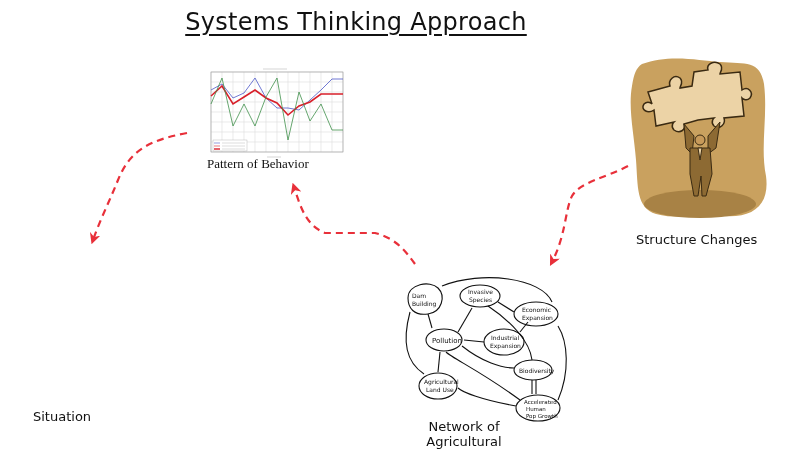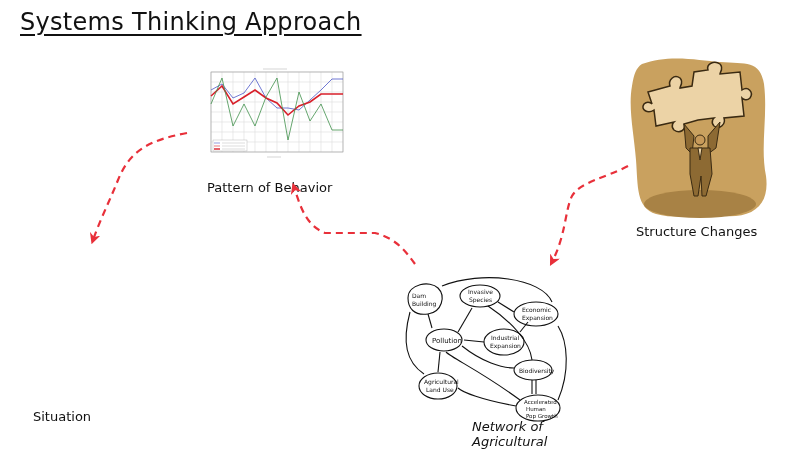--- a/index.html
+++ b/index.html
@@ -1,17 +1,17 @@
 <!DOCTYPE html>
 <html><head>
 <meta charset="utf-8">
 <style>
   html, body { margin:0; padding:0; background:#ffffff; }
   body { width:800px; height:460px; position:relative; overflow:hidden; font-family:"DejaVu Sans", sans-serif; color:#111; }
-  .title { position:absolute; left:0; width:712px; top:8px; font-size:24px; text-decoration:underline; text-underline-offset:4px; letter-spacing:0.3px;margin-left:20px; }
+  .title { position:absolute; left:0; width:712px; top:8px; text-align:center; font-size:24px; text-decoration:underline; text-underline-offset:4px; letter-spacing:0.3px; }
   .label { position:absolute; font-size:13px; color:#111; white-space:nowrap; }
   .chart-box { position:absolute; left:203px; top:67px; width:143px; height:93px; }
   .puzzle-box { position:absolute; left:628px; top:56px; width:140px; height:164px; }
   .network-box { position:absolute; left:402px; top:272px; width:172px; height:150px; }
   svg { display:block; }
   .arrows { position:absolute; left:0; top:0; width:800px; height:460px; pointer-events:none; }
 </style>
 </head>
 <body>
 
@@ -56,37 +56,37 @@
       <line x1="11" y1="79" x2="17" y2="79" stroke="#d81f2a" stroke-width="0.6"></line>
       <line x1="11" y1="82" x2="17" y2="82" stroke="#d81f2a" stroke-width="1.4"></line>
       <line x1="19" y1="76" x2="42" y2="76" stroke="#bbb" stroke-width="0.5"></line>
       <line x1="19" y1="79" x2="42" y2="79" stroke="#bbb" stroke-width="0.5"></line>
       <line x1="19" y1="82" x2="42" y2="82" stroke="#bbb" stroke-width="0.5"></line>
     </g>
     <line x1="60" y1="2" x2="84" y2="2" stroke="#bbb" stroke-width="0.6"></line>
     <line x1="64" y1="90" x2="78" y2="90" stroke="#bbb" stroke-width="0.6"></line>
   </svg>
 </div>
-<div class="label" style="left:207px; top:180px;">Pattern of Behavior</div>
+<div class="label" style="left:207px; top:156px;font-family:Liberation Serif, serif;">Pattern of Behavior</div>
 
 <div class="puzzle-box">
   <svg width="140" height="164" viewBox="0 0 140 164">
     <path d="M14,8 C40,-2 70,4 92,6 C118,8 132,4 136,28 C140,60 132,90 138,120 C142,150 124,162 96,160 C70,158 50,164 28,158 C8,152 10,130 8,104 C6,78 0,52 4,30 C6,18 8,12 14,8 Z" fill="#c9a15f"></path>
     <ellipse cx="72" cy="148" rx="56" ry="14" fill="#a88245"></ellipse>
     <path d="M20,36 L42,30 C40,24 46,18 52,22 C56,26 52,30 52,32 L64,30 L66,16 L80,14 C78,8 86,4 92,8 C96,12 92,16 92,18 L112,16 L114,34 C120,30 126,36 122,42 C118,46 114,42 114,42 L116,60 L96,62 C98,68 92,74 86,70 C82,66 86,62 86,62 L70,64 L56,68 C58,74 52,78 46,74 C42,70 46,66 46,66 L28,70 L26,54 C20,58 12,54 16,48 C20,44 24,48 24,48 Z" fill="#ecd3a6" stroke="#3a2a12" stroke-width="1.5"></path>
     <g stroke="#3a2a12" stroke-width="1" fill="#8d6a33">
       <path d="M56,68 L58,92 L64,98 L66,80 Z"></path>
       <path d="M92,66 L88,92 L80,98 L80,80 Z"></path>
       <circle cx="72" cy="84" r="5" fill="#c79a5a"></circle>
       <path d="M62,92 L82,92 L84,118 L78,140 L74,140 L73,120 L70,140 L66,140 L62,118 Z"></path>
       <path d="M70,92 L72,104 L74,92 Z" fill="#ecd3a6"></path>
     </g>
   </svg>
 </div>
-<div class="label" style="left:636px; top:224px;">Structure Changes</div>
+<div class="label" style="left:636px; top:232px;">Structure Changes</div>
 
 <div class="network-box">
   <svg width="172" height="150" viewBox="0 0 172 150" fill="none" stroke="#111" stroke-width="1.1">
     <g>
       <path d="M6,26 C6,12 28,8 36,16 C44,24 40,40 26,42 C12,44 6,36 6,26 Z"></path>
       <text x="10" y="26" font-size="6" fill="#111" stroke="none" font-family="DejaVu Sans, sans-serif">Dam</text>
       <text x="10" y="34" font-size="6" fill="#111" stroke="none" font-family="DejaVu Sans, sans-serif">Building</text>
     </g>
     <g>
       <ellipse cx="78" cy="24" rx="20" ry="11"></ellipse>
@@ -134,21 +134,21 @@
       <path d="M130,108 L130,122"></path>
       <path d="M134,122 L134,108"></path>
       <path d="M114,134 C80,128 60,120 56,116"></path>
       <path d="M36,100 L38,80"></path>
       <path d="M8,40 C0,70 4,90 22,102"></path>
       <path d="M156,128 C168,100 166,70 156,54"></path>
       <path d="M118,128 C80,100 50,86 44,80"></path>
     </g>
   </svg>
 </div>
-<div class="label" style="left:472px; top:419px; width:80px;font-style:italic;">
+<div class="label" style="left:424px; top:419px; text-align:center; width:80px;">
   <div>Network of</div>
   <div>Agricultural</div>
 </div>
 
 <div class="label" style="left:33px; top:409px;">Situation</div>
 
 <svg class="arrows" viewBox="0 0 800 460">
   <defs>
     <marker id="ah" viewBox="0 0 10 10" refX="6" refY="5" markerWidth="5" markerHeight="5" orient="auto-start-reverse">
       <path d="M0,0 L10,5 L0,10 L3,5 Z" fill="#e8303a"></path>

